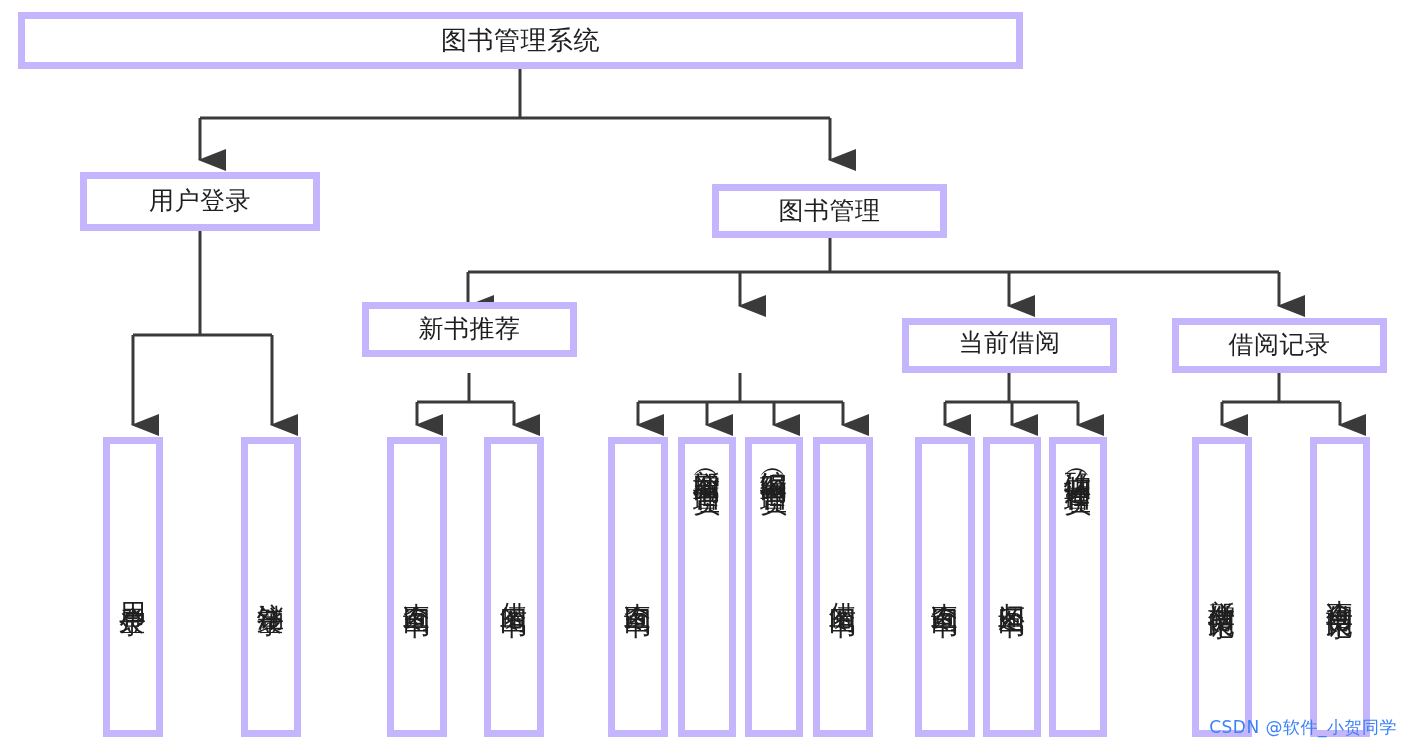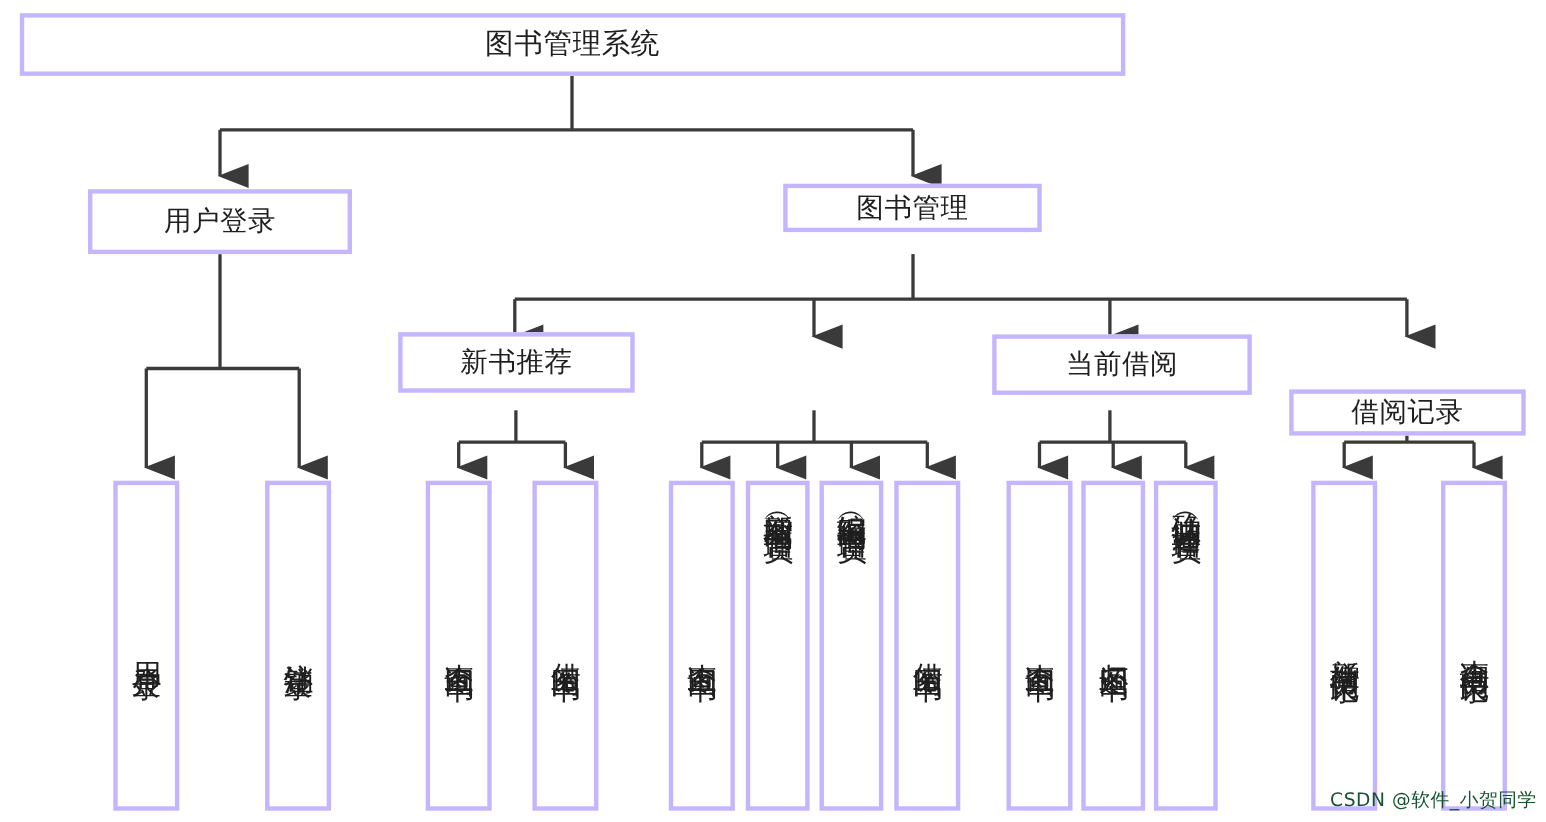--- a/index.html
+++ b/index.html
@@ -20,21 +20,21 @@
     left: 0;
     top: 0;
     width: 1405px;
     height: 747px;
     pointer-events: none;
   }
   .node {
     position: absolute;
     box-sizing: border-box;
     background: #ffffff;
-    border: 4px solid #c4b5fd;
+    border: 7px solid #c4b5fd;
     display: flex;
     align-items: center;
     justify-content: center;
     overflow: hidden;
   }
   .node .lbl {
     color: #1f1f1f;
     line-height: 1.05;
     text-align: center;
     white-space: nowrap;
@@ -61,21 +61,21 @@
   }
   .node.vert.tall .lbl {
     align-self: flex-start;
   }
 
   #watermark {
     position: absolute;
     right: 8px;
     bottom: 8px;
     font-size: 17px;
-    color: #14532d;
+    color: #3b82f6;
     letter-spacing: 0.5px;
     white-space: nowrap;
   }
 </style>
 </head>
 <body>
 
 <div id="canvas">
 
   <svg id="edges" viewBox="0 0 1405 747" xmlns="http://www.w3.org/2000/svg">
@@ -135,31 +135,31 @@
     </g>
   </svg>
 
   <div class="node horiz root" style="left:18px; top:12px; width:1005px; height:57px;">
     <span class="lbl">图书管理系统</span>
   </div>
 
   <div class="node horiz" style="left:80px; top:172px; width:240px; height:59px;">
     <span class="lbl">用户登录</span>
   </div>
-  <div class="node horiz" style="left:712px; top:167px; width:235px; height:44px;">
+  <div class="node horiz" style="left:712px; top:184px; width:235px; height:54px;">
     <span class="lbl">图书管理</span>
   </div>
 
   <div class="node horiz" style="left:362px; top:302px; width:215px; height:55px;">
     <span class="lbl">新书推荐</span>
   </div>
-  <div class="node horiz" style="left:902px; top:304px; width:236px; height:55px;">
+  <div class="node horiz" style="left:902px; top:318px; width:215px; height:55px;font-family:Liberation Mono, monospace;">
     <span class="lbl">当前借阅</span>
   </div>
-  <div class="node horiz" style="left:1172px; top:318px; width:215px; height:42px;margin-top:36px;">
+  <div class="node horiz" style="left:1172px; top:318px; width:215px; height:55px;">
     <span class="lbl">借阅记录</span>
   </div>
 
   <div class="node vert" style="left:103px; top:437px; width:60px; height:300px;">
     <span class="lbl">用户登录</span>
   </div>
   <div class="node vert" style="left:241px; top:437px; width:60px; height:300px;">
     <span class="lbl">注销登录</span>
   </div>
 

